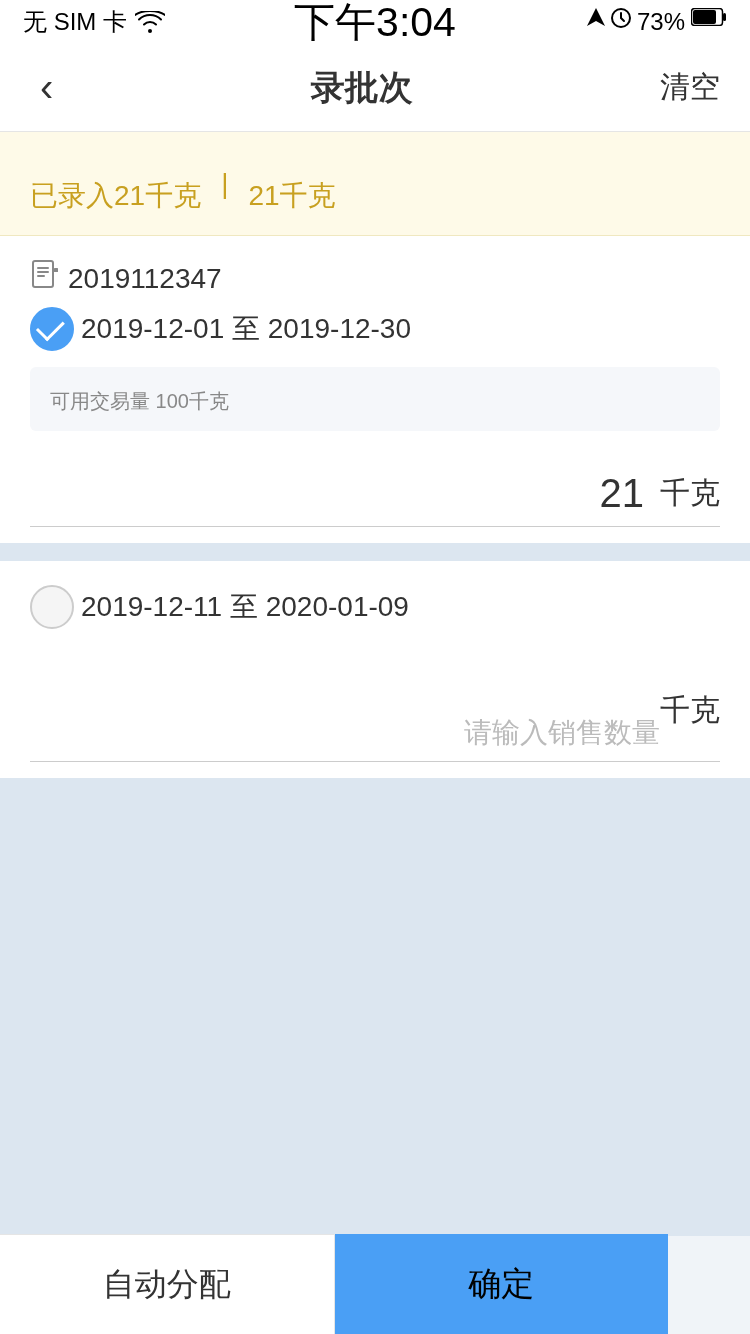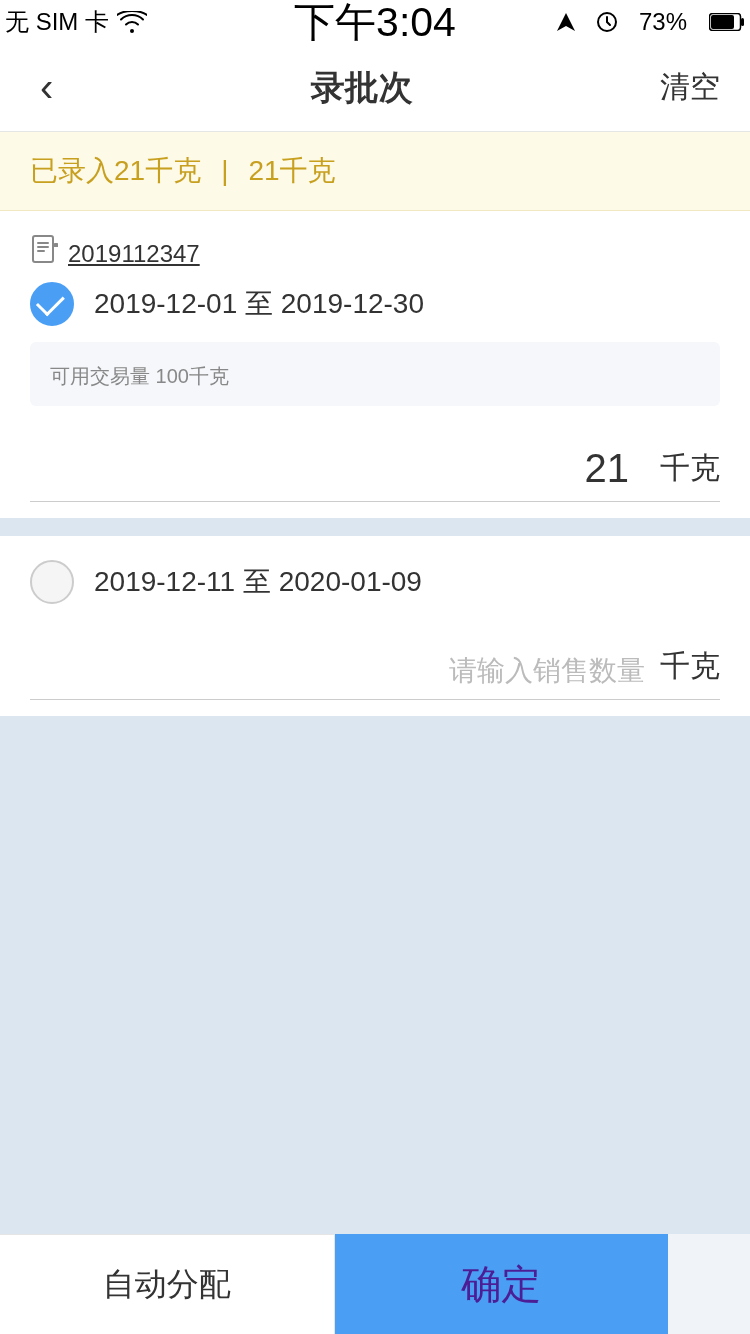--- a/index.html
+++ b/index.html
@@ -15,41 +15,40 @@
     }
 
     
     .status-bar {
       width: 100%;
       height: 44px;
       background: #fff;
       display: flex;
       align-items: center;
       justify-content: space-between;
-      padding: 0 5px;
+      padding: 0 23px;
       font-size: 26px;
       color: #000;
     }
     .status-bar-left {
       display: flex;
       align-items: center;
       gap: 8px;
       font-size: 24px;
     }
     .status-bar-center {
       font-size: 41px;
       font-weight: 400;
       position: absolute;
       left: 50%;
       transform: translateX(-50%);
     }
     .status-bar-right {
       display: flex;
-      align-items: center;
-      gap: 22px;
+      gap: 6px;
       font-size: 24px;
     }
 
     
     .nav-bar {
       width: 100%;
       height: 88px;
       background: #fff;
       display: flex;
       align-items: center;
@@ -81,20 +80,21 @@
       padding: 20px 30px;
       display: flex;
       align-items: center;
       gap: 20px;
       border-bottom: 1px solid #f0e8c0;
     }
     .summary-item {
       font-size: 28px;
       color: #c8a020;
       font-weight: 500;
+      margin-top: 25px;
     }
     .summary-divider {
       color: #c8a020;
       font-size: 28px;
     }
 
     
     .batch-card {
       background: #fff;
       margin-bottom: 0;
@@ -106,29 +106,28 @@
       display: flex;
       align-items: center;
       gap: 8px;
       margin-bottom: 10px;
     }
     .batch-icon {
       color: #666;
       font-size: 30px;
     }
     .batch-id {
-      font-size: 24px;
+      font-size: 28px;
       color: #333;
       font-weight: 500;
-      text-decoration: underline;
     }
     .batch-date-row {
       display: flex;
       align-items: center;
-      gap: 20px;
+      gap: 7px;
       margin-bottom: 16px;
     }
     .radio-circle {
       width: 44px;
       height: 44px;
       border-radius: 50%;
       border: 2px solid #ccc;
       background: #f5f5f5;
       display: flex;
       align-items: center;
@@ -180,30 +179,30 @@
     
     .amount-section {
       background: #fff;
     }
     .amount-input-row {
       display: flex;
       align-items: center;
       justify-content: flex-end;
       padding: 24px 30px 0 29px;
       background: #fff;
-      gap: 15px;
     }
     .amount-input-field {
       font-size: 40px;
       color: #333;
       text-align: right;
       flex: 1;
       border: none;
       outline: none;
       background: transparent;
+      margin-top: 37px;
     }
     .amount-input-field::placeholder {
       color: #bbb;
       font-size: 28px;
     }
     .amount-kg-label {
       font-size: 30px;
       color: #333;
       margin-left: 0;
     }
@@ -236,22 +235,22 @@
       font-size: 32px;
       color: #333;
       cursor: pointer;
       border-top: 1px solid #e5e5e5;
       border-right: 1px solid #e5e5e5;
     }
     .btn-confirm {
       flex: 1;
       background: #4a9ff5;
       border: none;
-      font-size: 40px;
-      color: #4c1d95;
+      font-size: 33px;
+      color: #000000;
       cursor: pointer;
     }
 
     .page-wrapper {
       display: flex;
       flex-direction: column;
       min-height: 1334px;
     }
   </style>
 </head>

